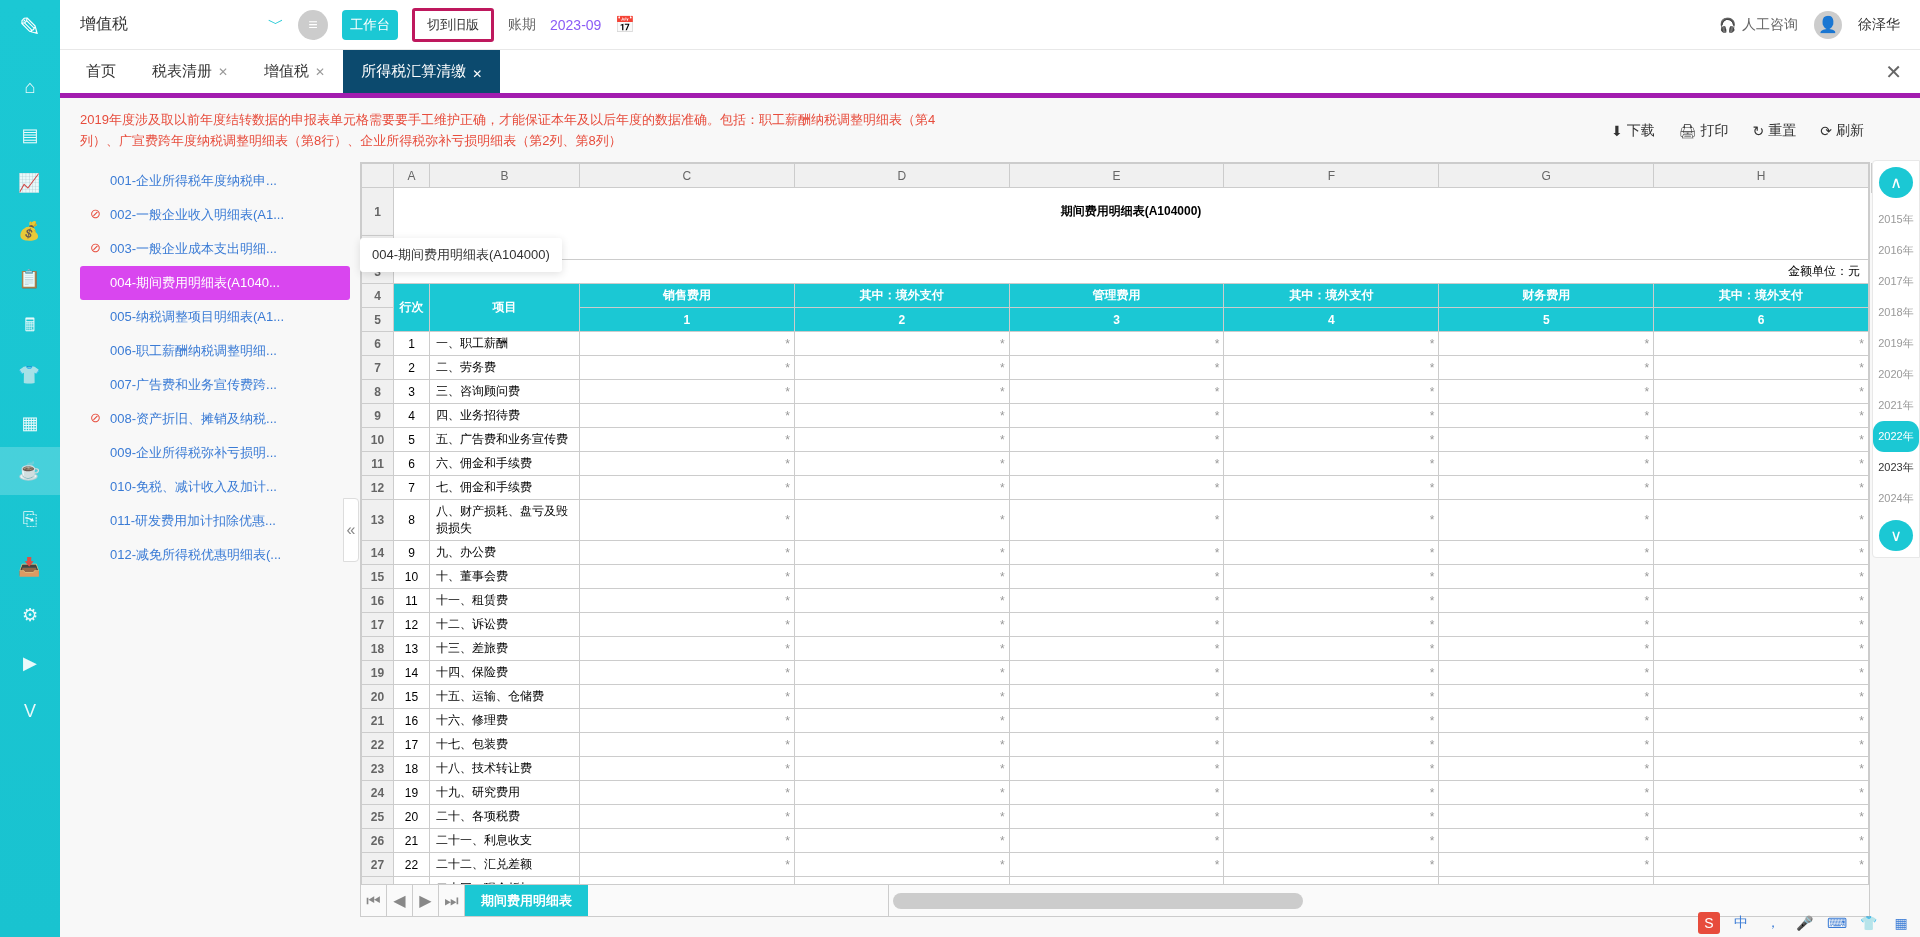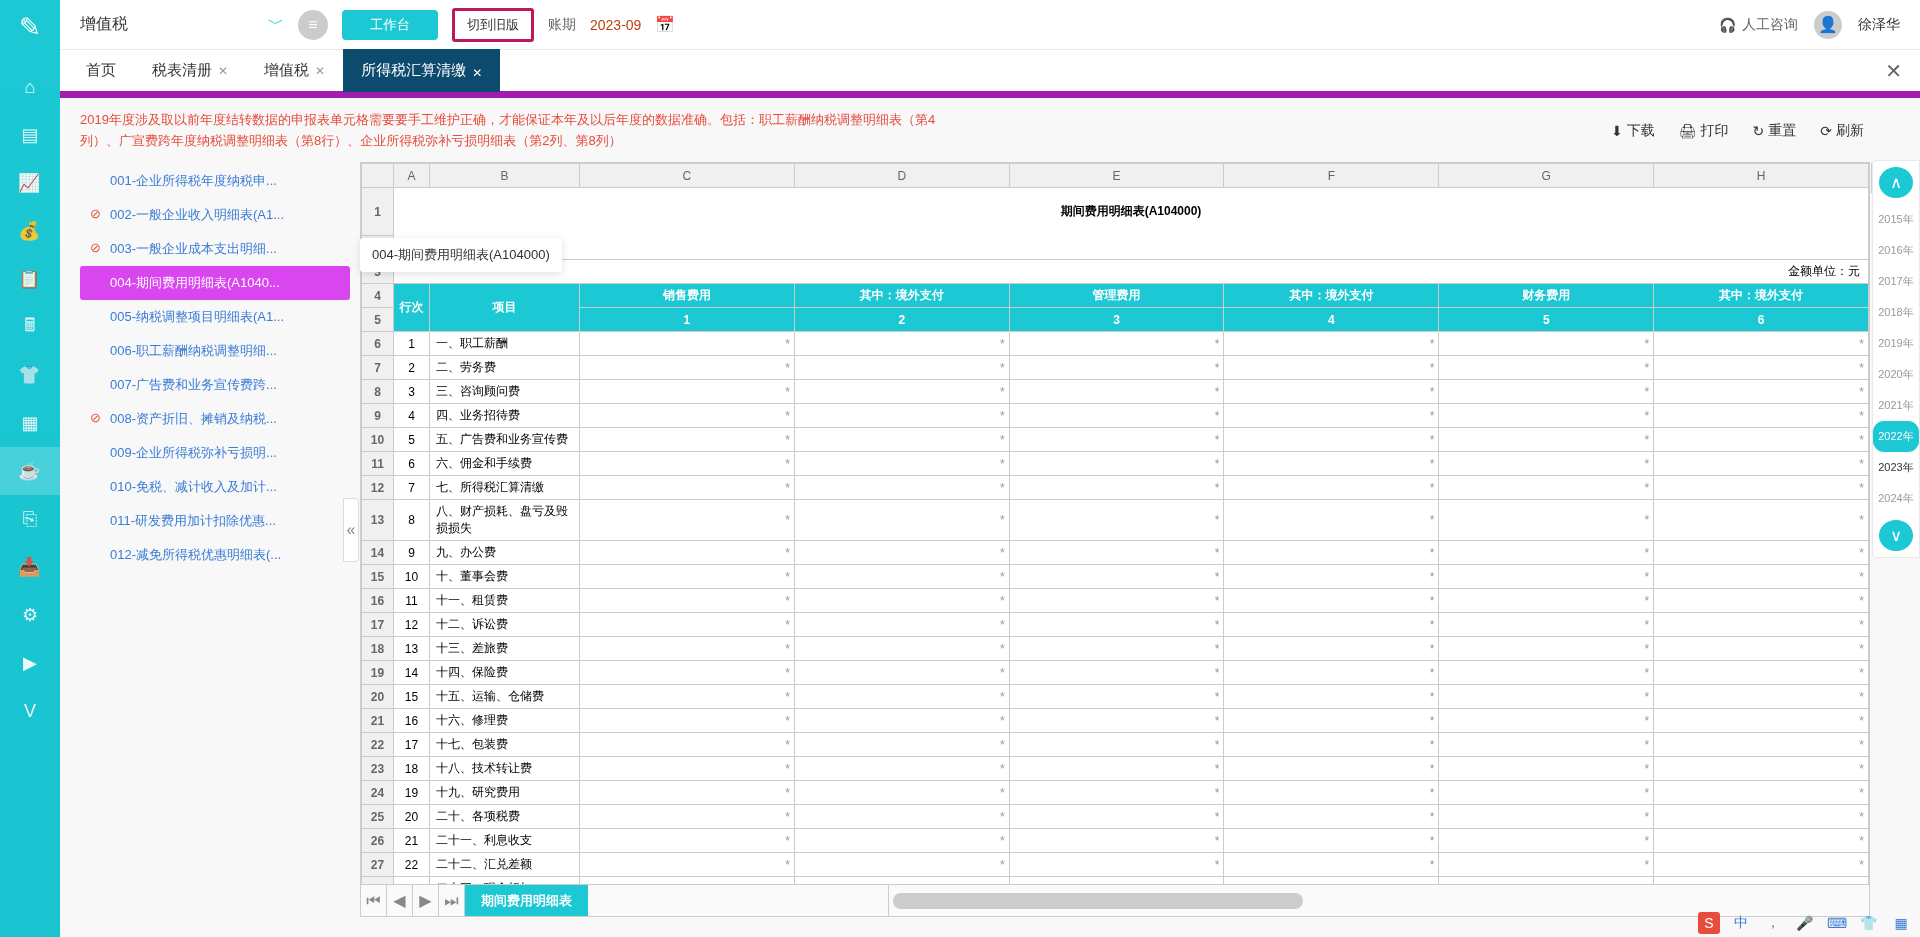--- a/index.html
+++ b/index.html
@@ -8,32 +8,32 @@
 
 .left-sidebar { position: fixed; left: 0; top: 0; width: 60px; height: 100%; background: linear-gradient(180deg, #1bc8d4 0%, #19c3d0 100%); display: flex; flex-direction: column; align-items: center; padding-top: 12px; }
 .left-sidebar .logo { color: #fff; font-size: 26px; margin-bottom: 20px; }
 .nav-icon { width: 100%; height: 48px; display: flex; align-items: center; justify-content: center; color: rgba(255,255,255,0.9); font-size: 18px; cursor: pointer; }
 .nav-icon.active { background: rgba(255,255,255,0.2); }
 
 
 .top-bar { position: fixed; left: 60px; top: 0; right: 0; height: 50px; background: #fff; border-bottom: 1px solid #e8e8e8; display: flex; align-items: center; padding: 0 20px; gap: 14px; }
 .dropdown-tax { font-size: 16px; color: #333; display: flex; align-items: center; gap: 140px; cursor: pointer; }
 .circle-btn { width: 30px; height: 30px; background: #ccc; border-radius: 50%; display: flex; align-items: center; justify-content: center; color: #fff; }
-.btn-workbench { padding: 6px 28px; background: #1bc8d4; color: #fff; border-radius: 4px; border: none; cursor: pointer; }
+.btn-workbench { padding: 6px 8px; background: #1bc8d4; color: #fff; border-radius: 4px; border: none; cursor: pointer; }
 .btn-outline { padding: 5px 12px; border: 3px solid #be185d; border-radius: 3px; background: #fff; cursor: pointer; font-size: 13px; color: #333; }
 .period-label { color: #666; font-size: 14px; }
-.period-value { color: #c2410c; font-size: 14px; }
+.period-value { color: #8b5cf6; font-size: 14px; }
 .cal-icon { color: #1bc8d4; }
 .top-right { margin-left: auto; display: flex; align-items: center; gap: 16px; }
 .support-btn { display: flex; align-items: center; gap: 5px; color: #666; font-size: 14px; cursor: pointer; }
 .avatar { width: 28px; height: 28px; background: #ccc; border-radius: 50%; display: flex; align-items: center; justify-content: center; color: #fff; }
 .username { color: #333; font-size: 14px; }
 
 
-.tab-bar { position: fixed; left: 60px; top: 50px; right: 0; height: 48px; background: #fff; border-bottom: 7px solid #a21caf; display: flex; align-items: center; padding: 0 8px; }
+.tab-bar { position: fixed; left: 60px; top: 50px; right: 0; height: 48px; background: #fff; border-bottom: 5px solid #a21caf; display: flex; align-items: center; padding: 0 8px; }
 .tab { padding: 12px 18px; font-size: 15px; color: #333; cursor: pointer; display: flex; align-items: center; gap: 6px; }
 .tab.active { background: #0c4a6e; color: #fff; align-items: flex-end; }
 .tab-close { color: #999; font-size: 12px; cursor: pointer; }
 .tab.active .tab-close { color: #fff; }
 .tab-bar-close { margin-left: auto; margin-right: 10px; font-size: 20px; color: #666; cursor: pointer; }
 
 
 .content { position: fixed; left: 60px; top: 98px; right: 0; bottom: 0; background: #f8f8f8; display: flex; }
 .warning-bar { position: absolute; left: 20px; top: 12px; right: 320px; color: #e74c3c; font-size: 13px; line-height: 1.6; max-width: 870px; }
 .toolbar-right { position: absolute; right: 56px; top: 24px; display: flex; gap: 24px; }
@@ -309,21 +309,21 @@
               <td class="data-cell">*</td>
               <td class="data-cell">*</td>
               <td class="data-cell">*</td>
               <td class="data-cell">*</td>
               <td class="data-cell">*</td>
               <td class="data-cell">*</td>
             </tr>
             <tr>
               <th class="row-header">12</th>
               <td class="row-num">7</td>
-              <td class="item-name">七、所得税汇算清缴</td>
+              <td class="item-name">七、佣金和手续费</td>
               <td class="data-cell">*</td>
               <td class="data-cell">*</td>
               <td class="data-cell">*</td>
               <td class="data-cell">*</td>
               <td class="data-cell">*</td>
               <td class="data-cell">*</td>
             </tr>
             <tr>
               <th class="row-header">13</th>
               <td class="row-num">8</td>

